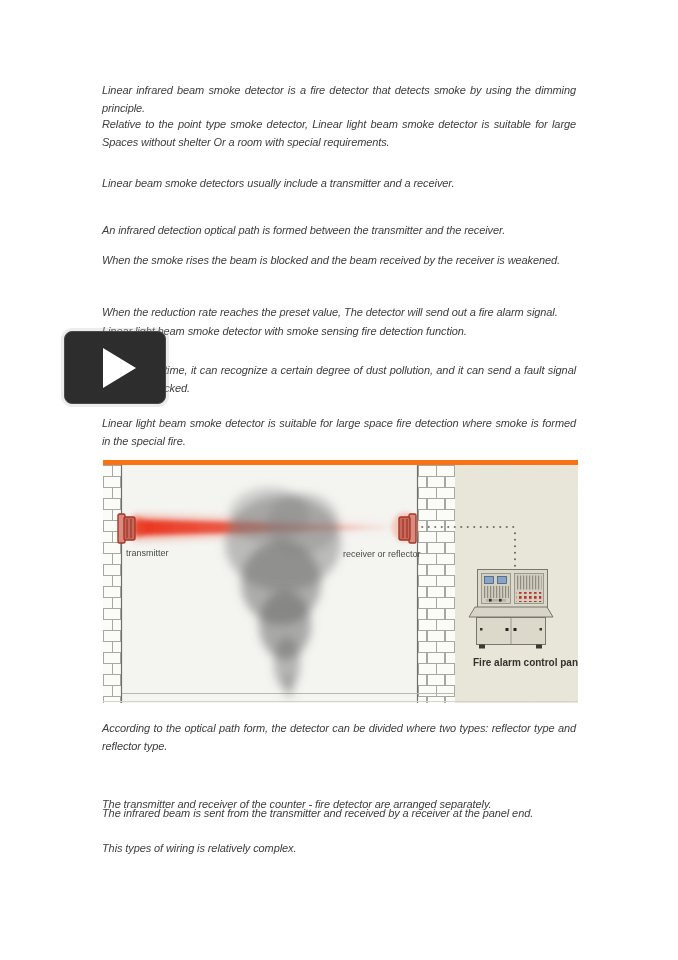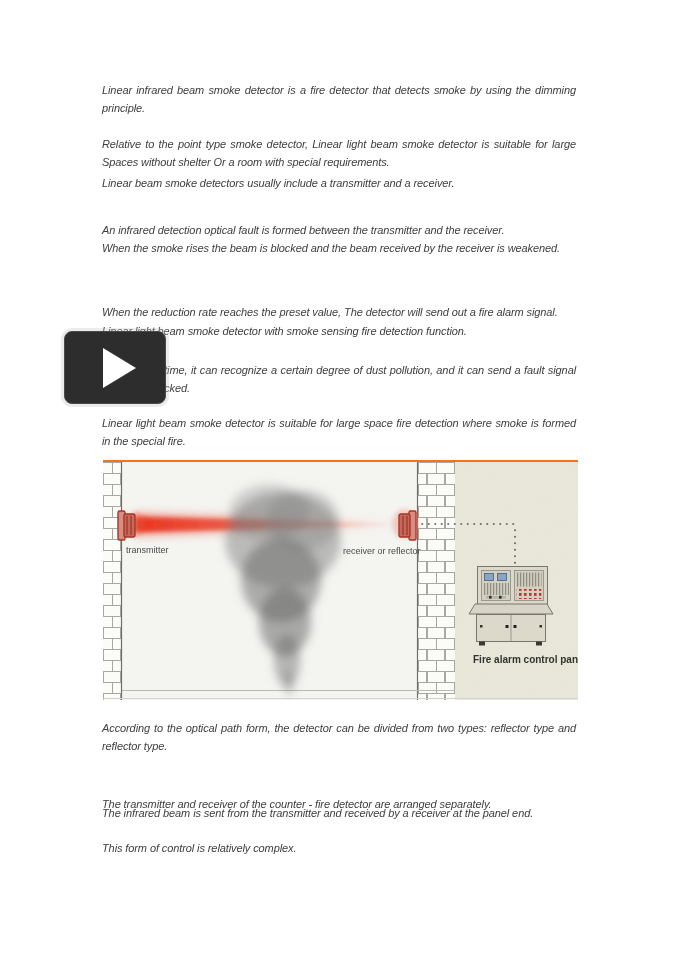--- a/index.html
+++ b/index.html
@@ -23,42 +23,42 @@
     cursor: pointer; z-index: 5;
   }
   .play-triangle {
     width: 0; height: 0; margin-left: 8px;
     border-top: 20px solid transparent;
     border-bottom: 20px solid transparent;
     border-left: 33px solid #ffffff;
   }
   .diagram {
     position: absolute; left: 103px; top: 460px; width: 475px; height: 238px;
-    border-top: 2px solid #f97316; border-bottom: 1px solid #cfcfc9;
+    border-top: 5px solid #f97316; border-bottom: 1px solid #cfcfc9;
   }
   svg text { font-family: "Liberation Sans", sans-serif; }
 </style>
 </head>
 <body>
 
 <div>
 
   <p class="para multi" style="top:82px">Linear infrared beam smoke detector is a fire detector that detects smoke by using the dimming principle.</p>
-  <p class="para multi" style="top:136px">Relative to the point type smoke detector, Linear light beam smoke detector is suitable for large Spaces without shelter Or a room with special requirements.</p>
+  <p class="para multi" style="top:116px">Relative to the point type smoke detector, Linear light beam smoke detector is suitable for large Spaces without shelter Or a room with special requirements.</p>
   <p class="para" style="top:175px">Linear beam smoke detectors usually include a transmitter and a receiver.</p>
-  <p class="para" style="top:222px">An infrared detection optical fault is formed between the transmitter and the receiver.</p>
-  <p class="para" style="top:240px">When the smoke rises the beam is blocked and the beam received by the receiver is weakened.</p>
+  <p class="para" style="top:222px">An infrared detection optical path is formed between the transmitter and the receiver.</p>
+  <p class="para" style="top:252px">When the smoke rises the beam is blocked and the beam received by the receiver is weakened.</p>
   <p class="para" style="top:304px">When the reduction rate reaches the preset value, The detector will send out a fire alarm signal.</p>
   <p class="para" style="top:323px">Linear light beam smoke detector with smoke sensing fire detection function.</p>
   <p class="para multi" style="top:362px">At the same time, it can recognize a certain degree of dust pollution, and it can send a fault signal when it is blocked.</p>
   <p class="para multi" style="top:415px">Linear light beam smoke detector is suitable for large space fire detection where smoke is formed in the special fire.</p>
-  <p class="para multi" style="top:720px">According to the optical path form, the detector can be divided from two types: reflector type and reflector type.</p>
+  <p class="para multi" style="top:720px">According to the optical path form, the detector can be divided where two types: reflector type and reflector type.</p>
   <p class="para" style="top:796px">The transmitter and receiver of the counter - fire detector are arranged separately.</p>
   <p class="para" style="top:805px">The infrared beam is sent from the transmitter and received by a receiver at the panel end.</p>
-  <p class="para" style="top:840px">This form of control is relatively complex.</p>
+  <p class="para" style="top:840px">This types of wiring is relatively complex.</p>
 
   <div class="video-overlay">
     <div class="play-triangle"></div>
   </div>
 
   <div class="diagram">
     <svg width="475" height="238" viewBox="0 0 475 238">
       <defs>
         <pattern id="brick" width="18" height="22" patternUnits="userSpaceOnUse">
           <rect width="18" height="22" fill="#fbfbf8"></rect>

